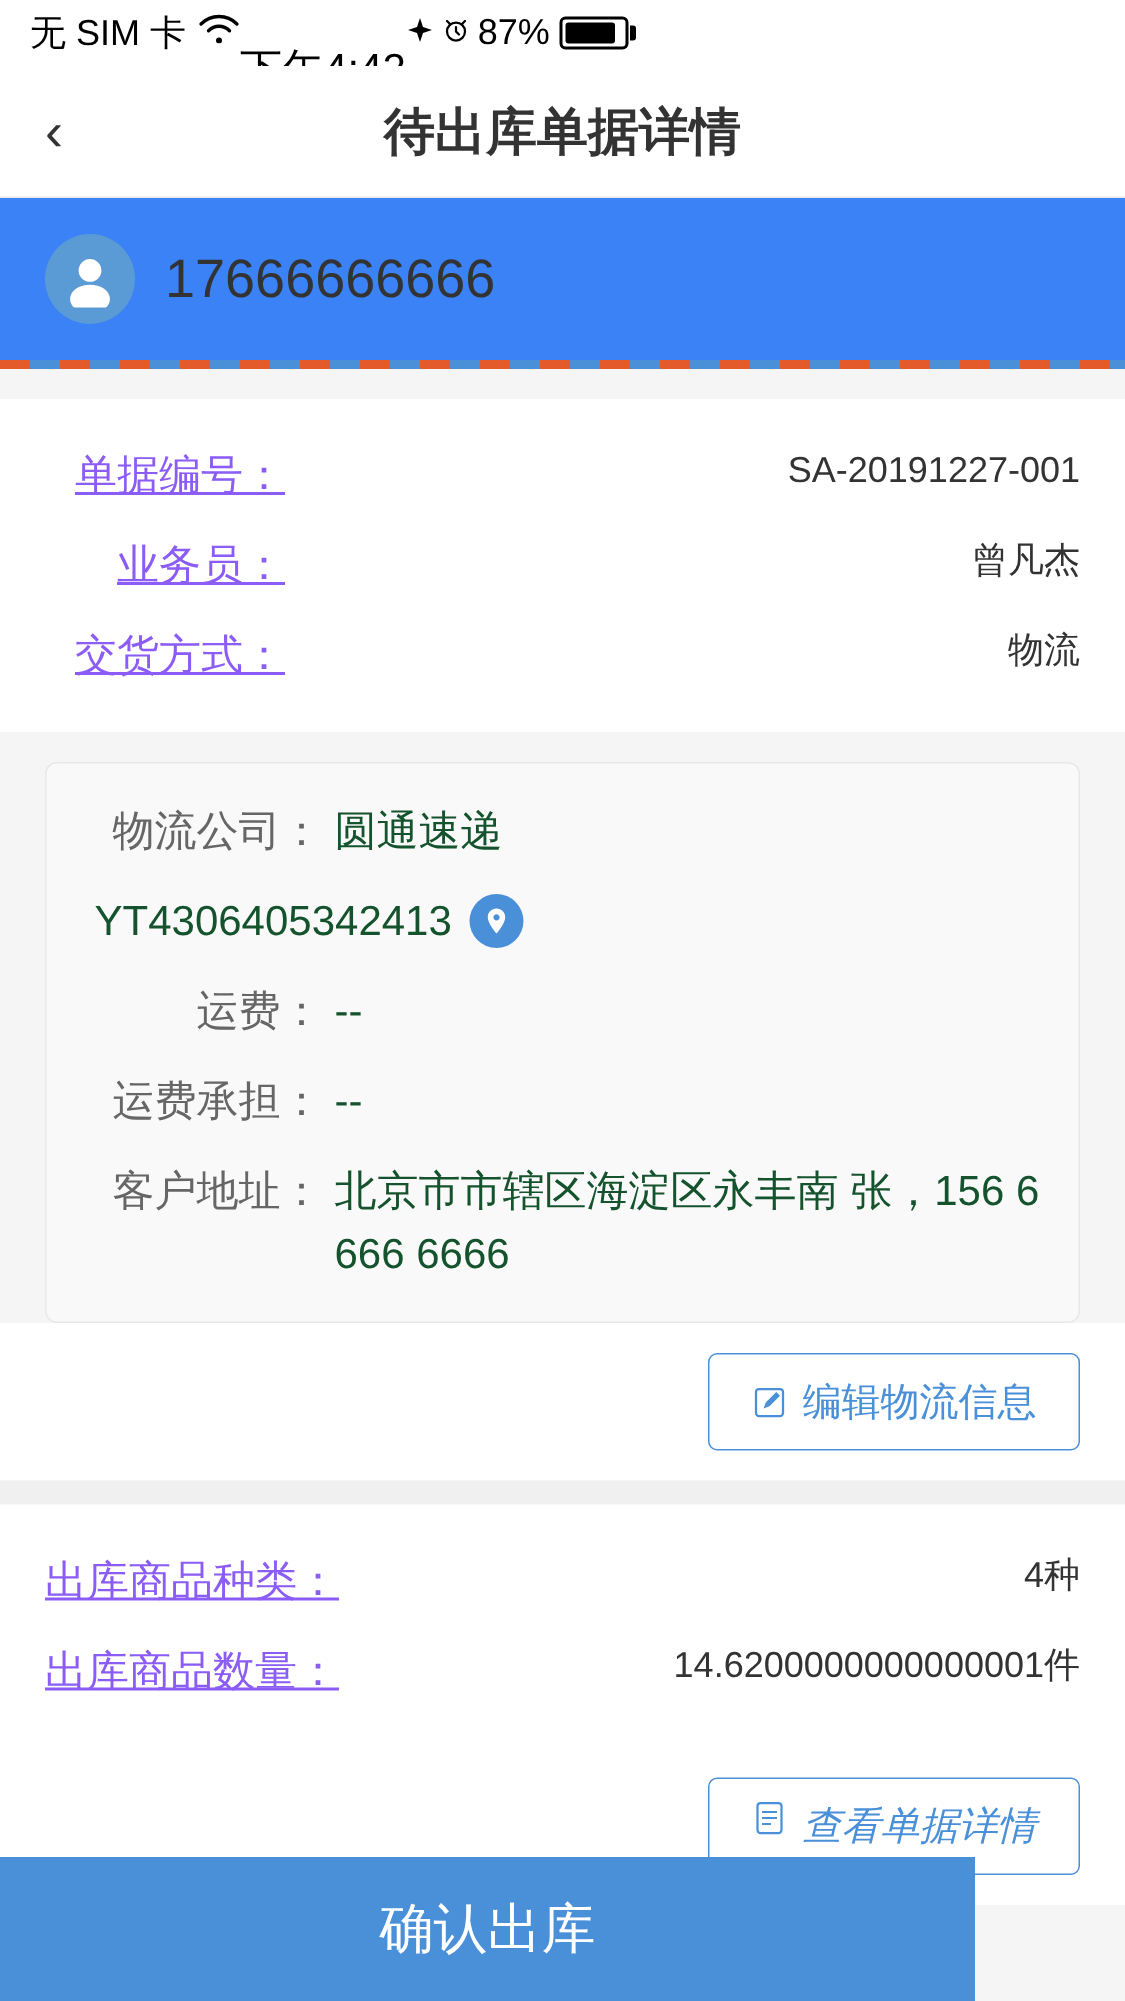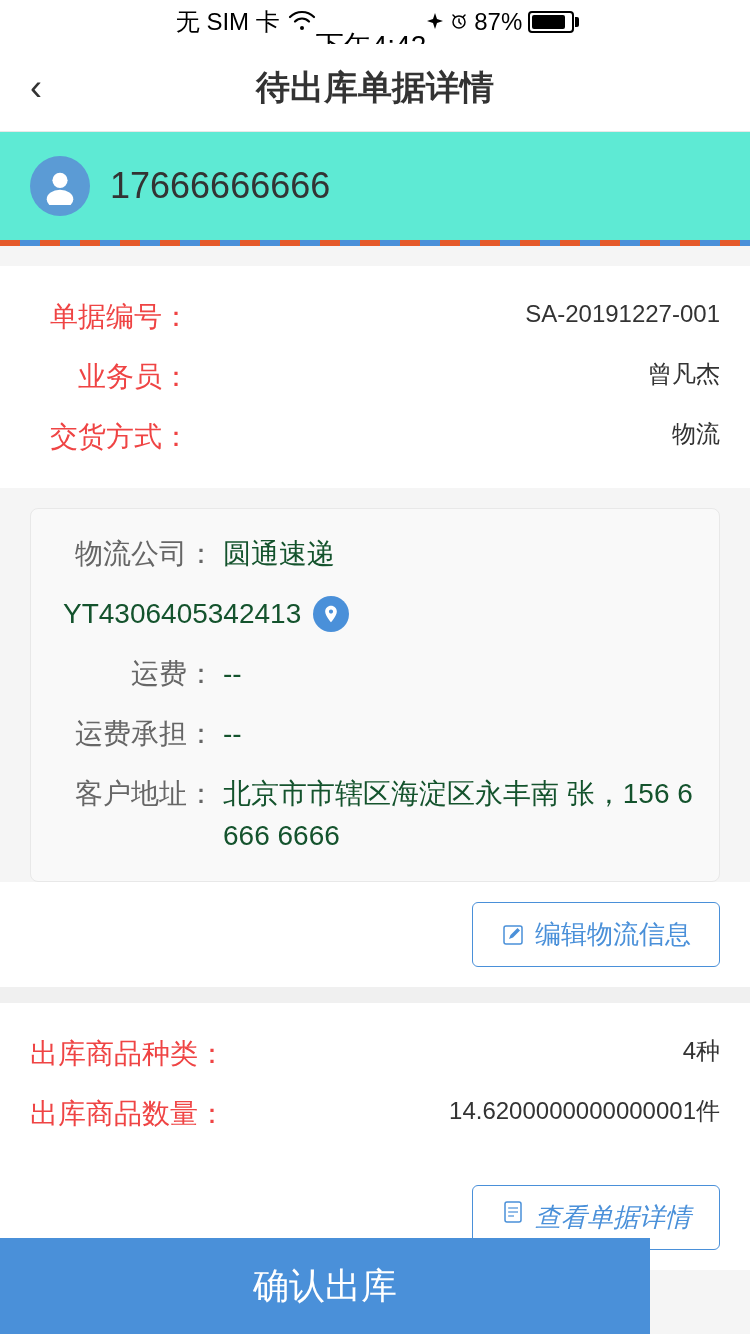--- a/index.html
+++ b/index.html
@@ -14,21 +14,21 @@
       position: relative;
     }
 
     
     .status-bar {
       width: 750px;
       height: 44px;
       background: #fff;
       display: flex;
       align-items: center;
-      justify-content: center;
+      justify-content: flex-start;
       padding: 0 20px;
       font-size: 24px;
       color: #000;
     }
     .status-left {
       display: flex;
       align-items: center;
       gap: 8px;
     }
     .status-center {
@@ -89,21 +89,21 @@
       cursor: pointer;
     }
     .nav-title {
       font-size: 34px;
       font-weight: 600;
       color: #333;
     }
 
     
     .customer-header {
-      background: #5eead4;
+      background: #3b82f6;
       padding: 24px 30px;
       display: flex;
       align-items: center;
       gap: 20px;
       margin-bottom: 0;
     }
     .customer-avatar {
       width: 60px;
       height: 60px;
       border-radius: 50%;
@@ -144,25 +144,26 @@
     .info-row {
       display: flex;
       align-items: flex-start;
       margin-bottom: 18px;
       line-height: 1.5;
     }
     .info-row:last-child {
       margin-bottom: 0;
     }
     .info-label {
-      color: #ef4444;
+      color: #8b5cf6;
       font-size: 28px;
       flex-shrink: 0;
       text-align: right;
       min-width: 160px;
+      text-decoration: underline;
     }
     .info-value {
       color: #333;
       font-size: 24px;
       margin-left: 8px;
       flex: 1;
       text-align: right;
     }
 
     

